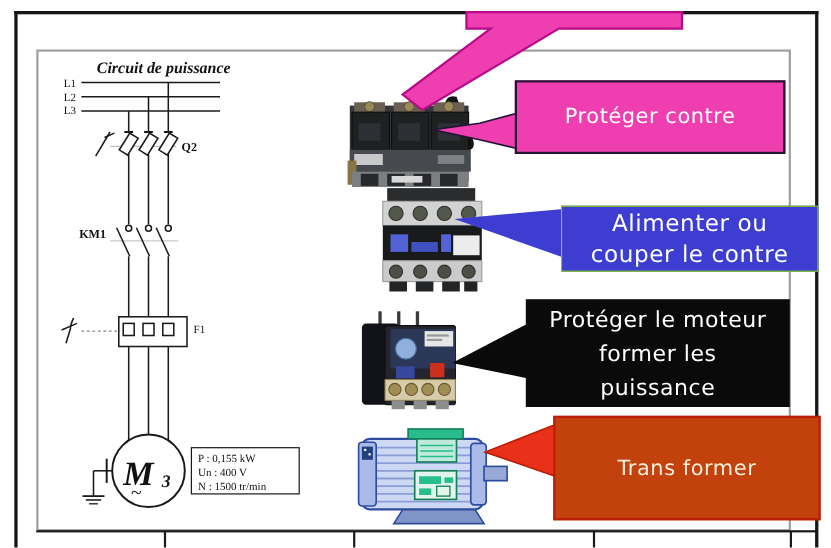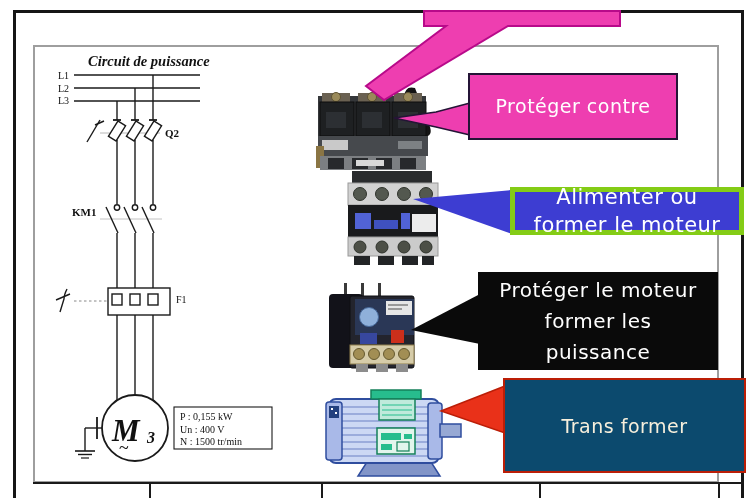--- a/index.html
+++ b/index.html
@@ -20,27 +20,27 @@
   .tick{top:483px;width:2px;height:15px;}
   
   svg.layer{position:absolute;left:0;top:0;width:755px;height:498px;pointer-events:none;}
   
   .callout{
     position:absolute;display:flex;flex-direction:column;justify-content:center;
     align-items:center;text-align:center;color:#ffffff;box-sizing:border-box;
     letter-spacing:0.5px;
   }
   .callout span{display:block;white-space:nowrap;}
-  .co-pink{left:468px;top:73px;width:210px;height:67px;background:#ee3eb0;
+  .co-pink{left:468px;top:73px;width:246px;height:67px;background:#ee3eb0;
     border:2px solid #241436;font-size:19px;line-height:29px;text-align:center;}
-  .co-blue{left:510px;top:187px;width:234px;height:48px;background:#3d3dd2;
-    border:5px solid #84cc16;font-size:21px;line-height:28px;}
+  .co-blue{left:510px;top:187px;width:234px;height:60px;background:#3d3dd2;
+    border:1px solid #84cc16;font-size:21px;line-height:28px;}
   .co-black{left:478px;top:272px;width:240px;height:98px;background:#0a0a0a;
     font-size:20px;line-height:31px;justify-content:center;}
-  .co-red{left:503px;top:378px;width:243px;height:95px;background:#0c4a6e;
+  .co-red{left:503px;top:378px;width:243px;height:95px;background:#c2410c;
     border:2px solid #bb1e07;color:#f7efdc;font-size:19px;line-height:30px;}
   .serif-text{font-family:"Liberation Serif","DejaVu Serif",serif;}
 </style>
 </head>
 <body>
 
 <div class="stage">
 
   <div class="abs border-top"></div>
   <div class="abs border-left"></div>
@@ -236,21 +236,21 @@
     <polygon points="480,294 411,330 480,344" fill="#0a0a0a"></polygon>
     <polygon points="505,386 441,411 505,433" fill="#e93119" stroke="#bb1e07" stroke-width="1.5"></polygon>
   </svg>
 
   <div class="callout co-pink">
     <span>Protéger contre</span>
   </div>
 
   <div class="callout co-blue">
     <span>Alimenter ou</span>
-    <span>former le moteur</span>
+    <span>couper le contre</span>
   </div>
 
   <div class="callout co-black">
     <span>Protéger le moteur</span>
     <span>former les</span>
     <span>puissance</span>
   </div>
 
   <div class="callout co-red">
     <span>Trans former</span>

